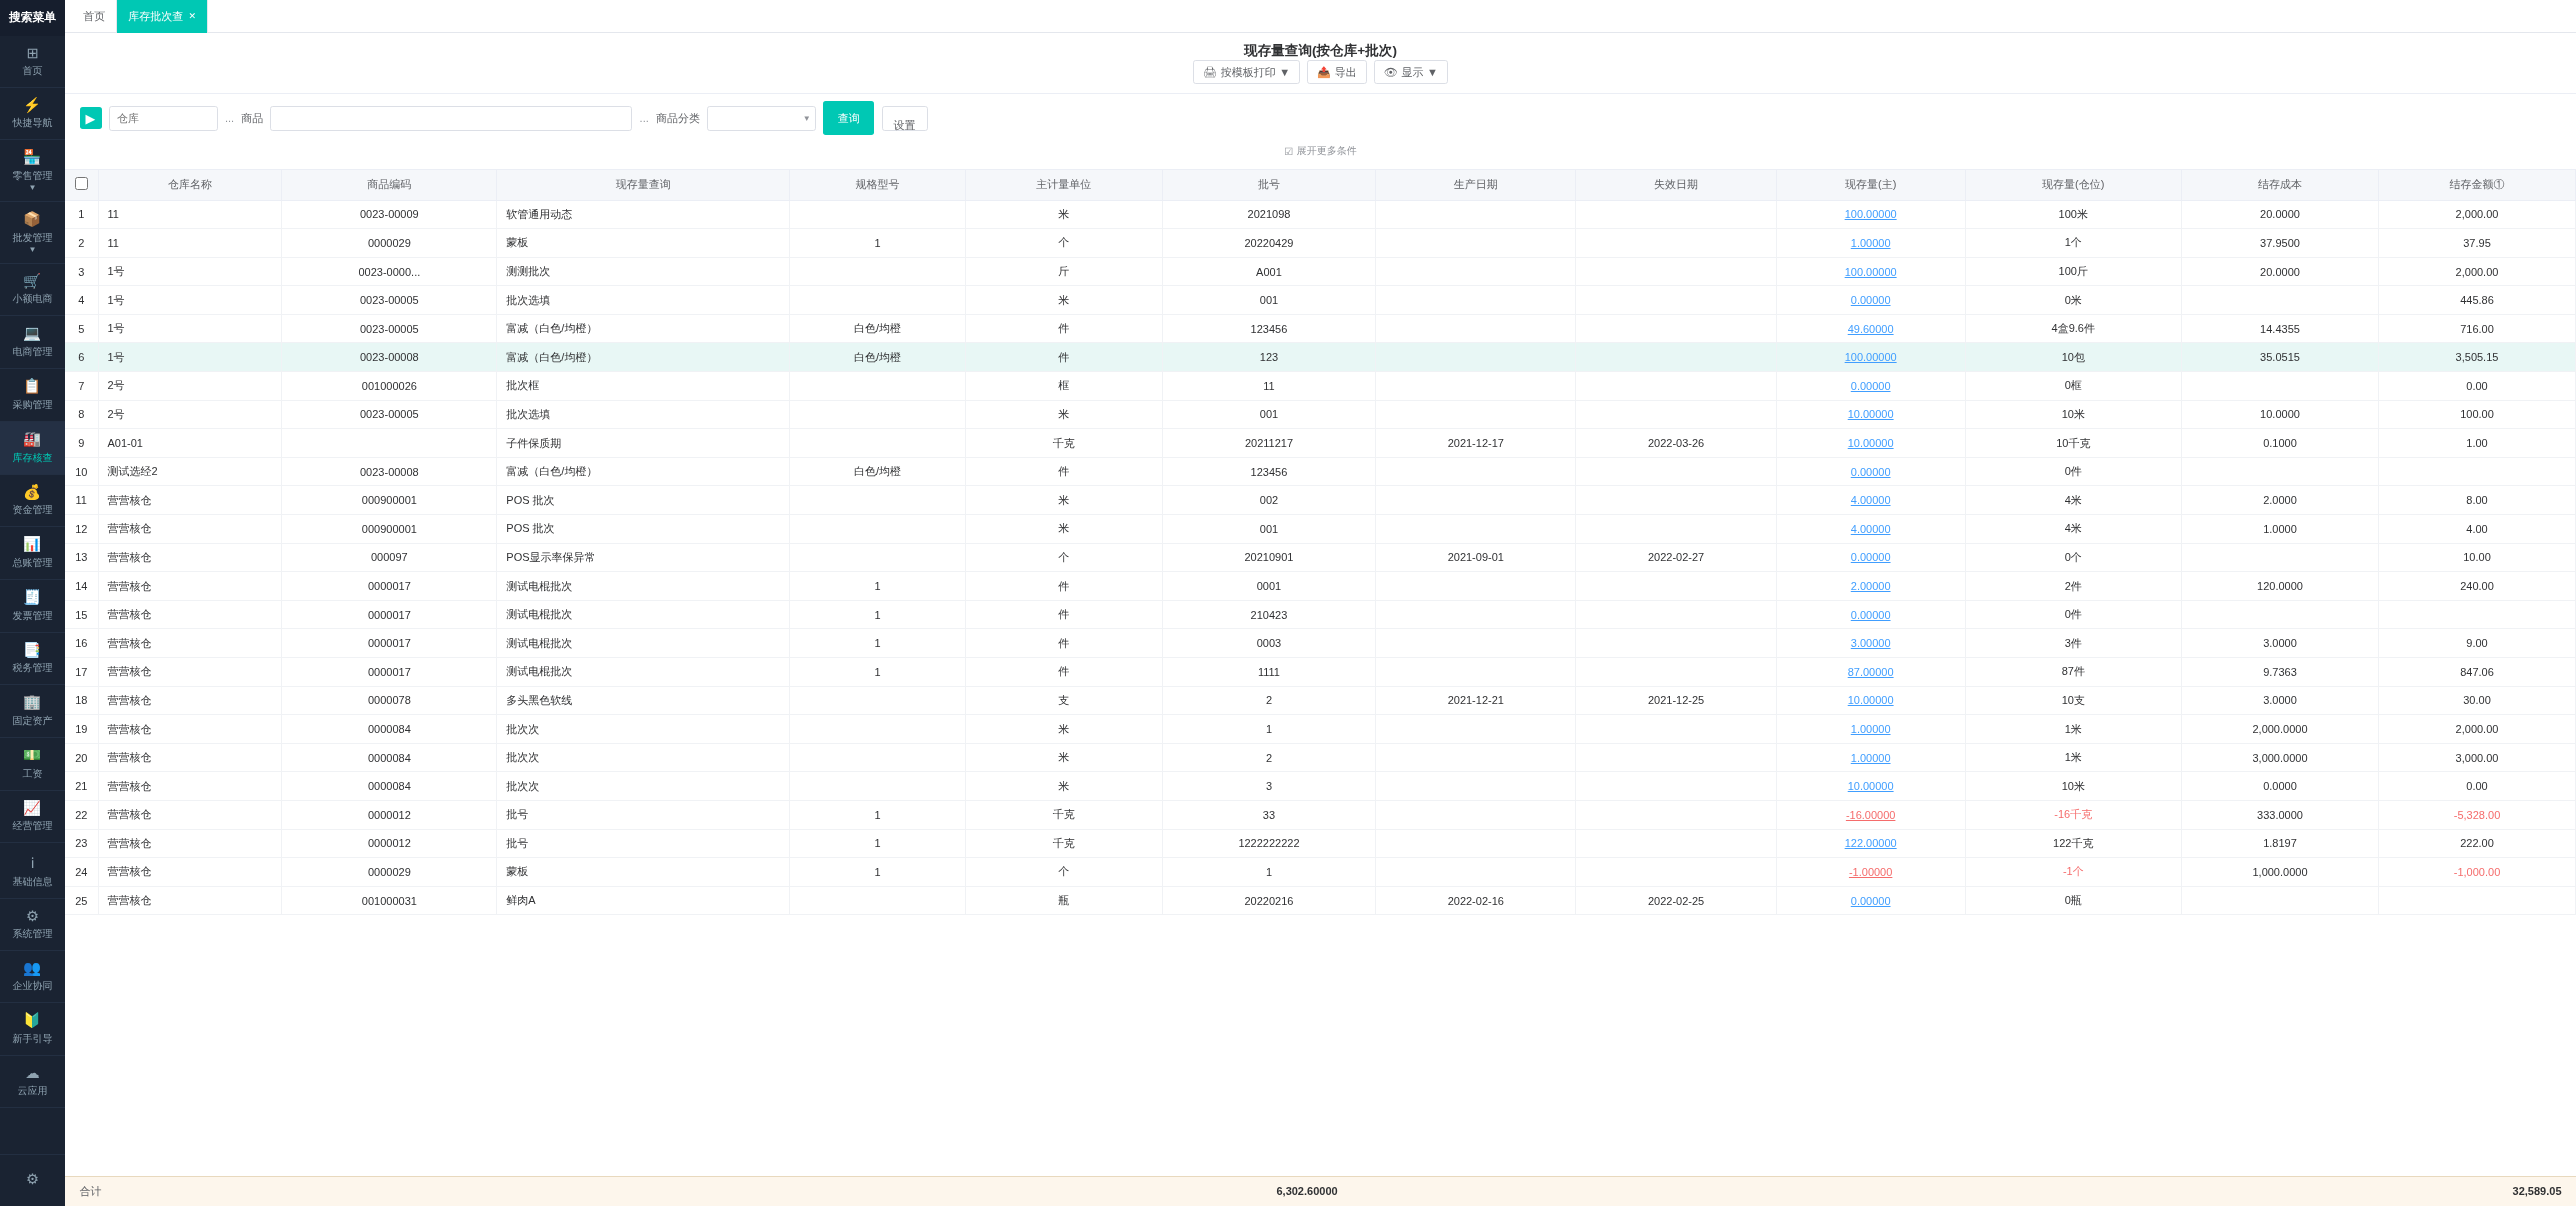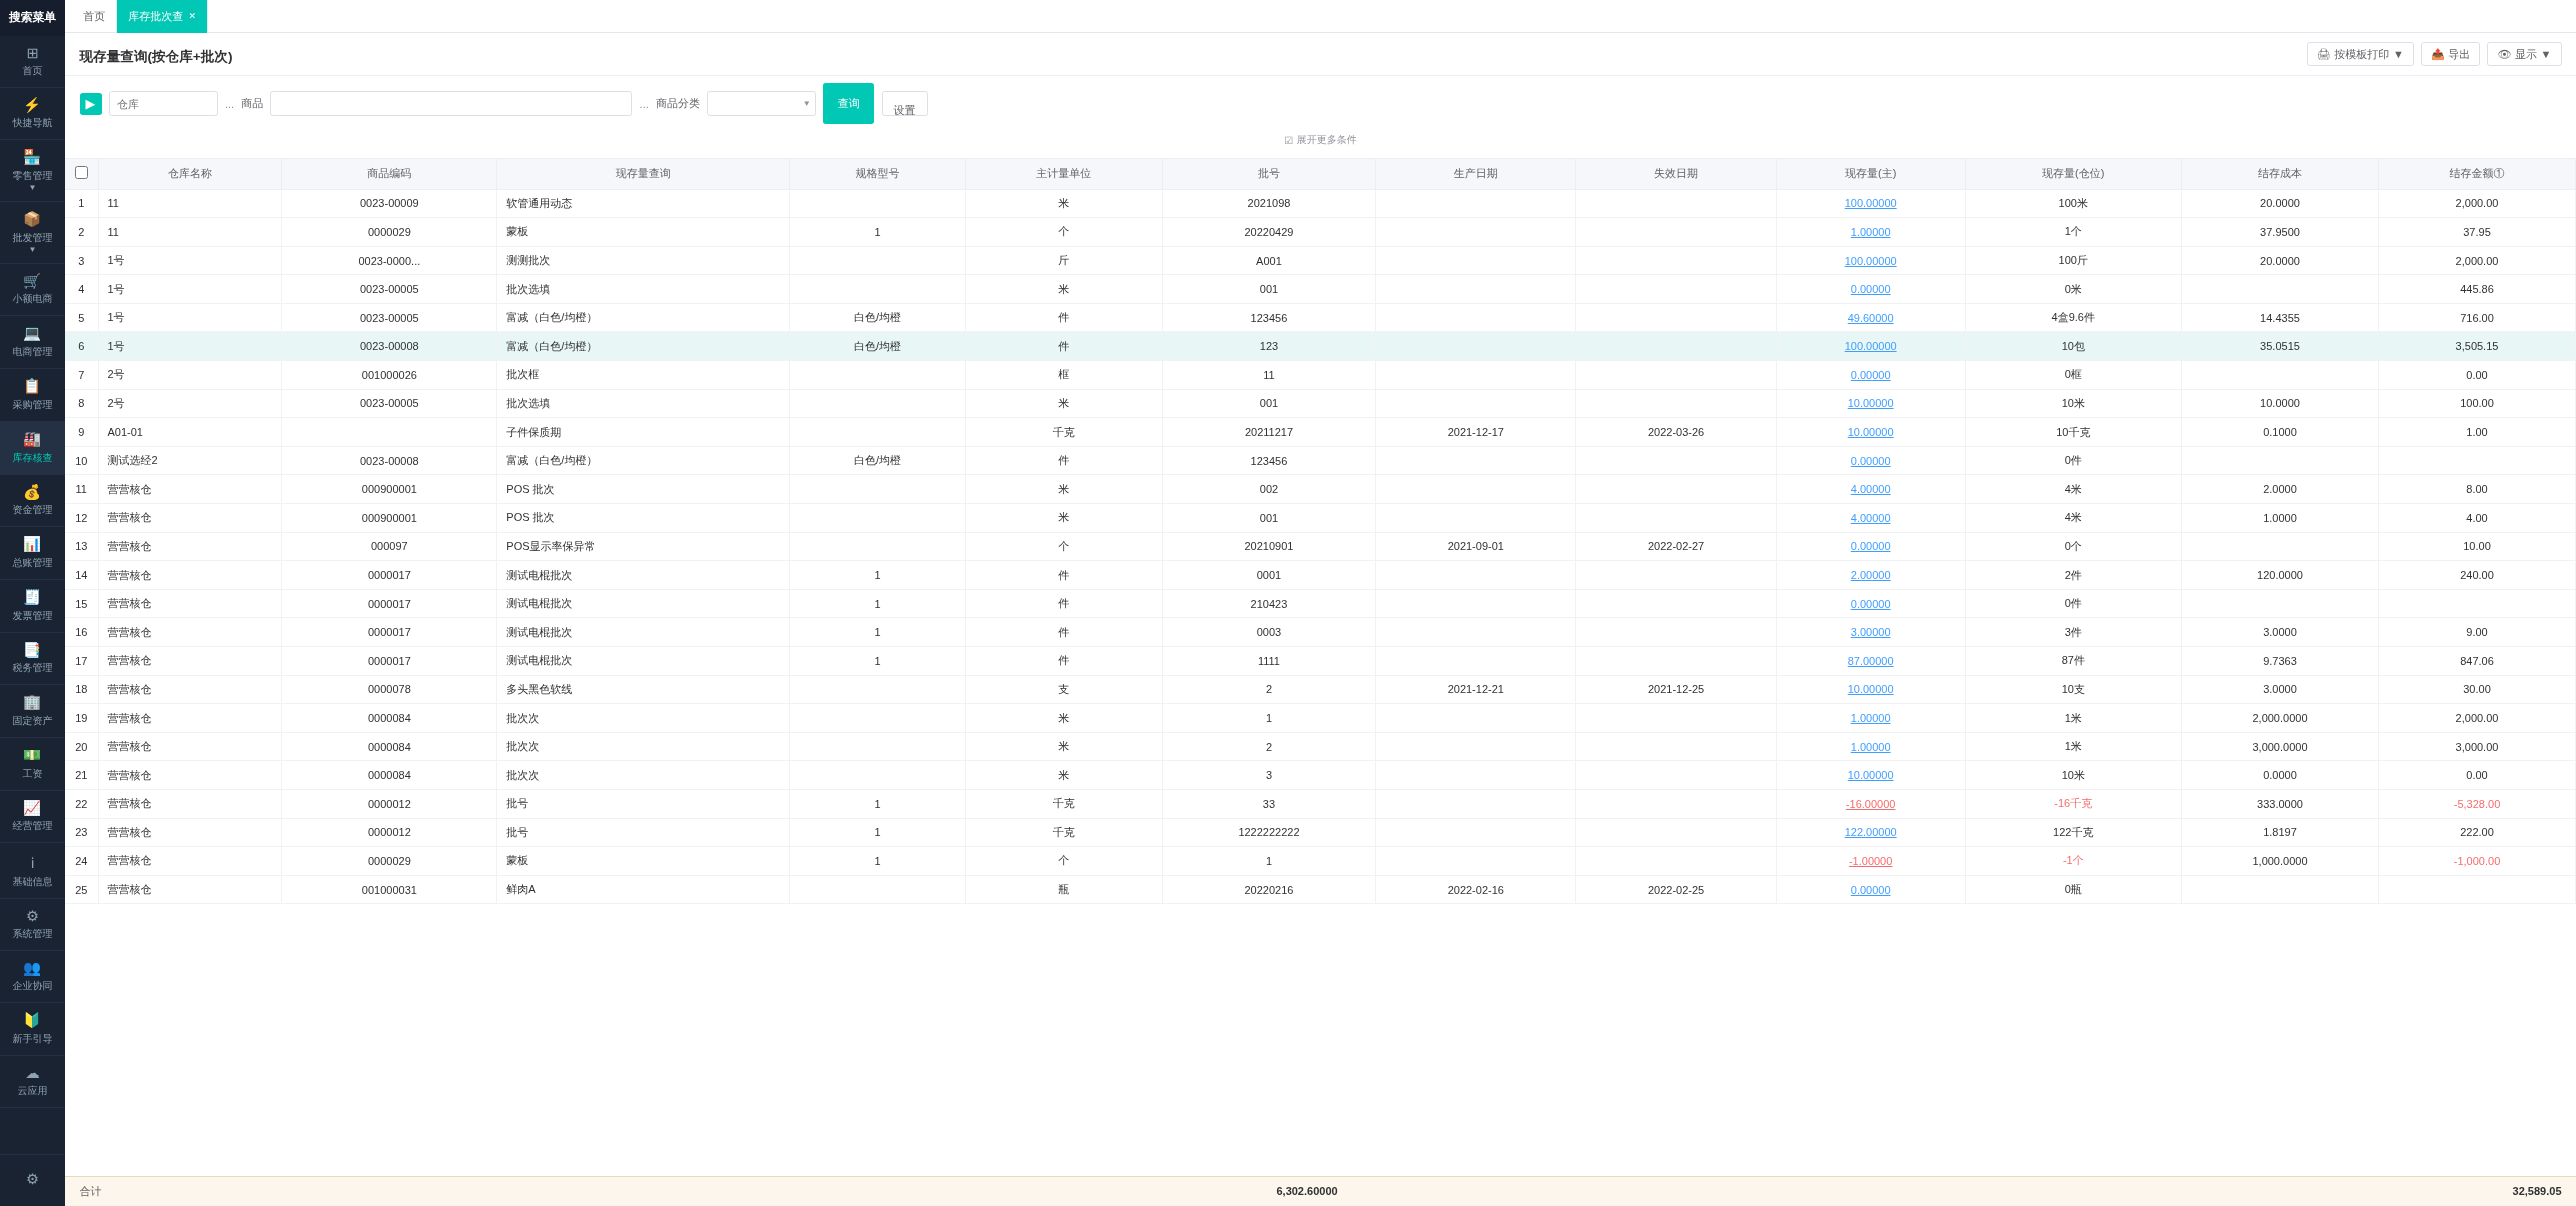--- a/index.html
+++ b/index.html
@@ -86,23 +86,24 @@
       font-size: 9px;
       cursor: pointer;
     }
 
     
     .page-header {
       background: #fff;
       padding: 9px 14.5px;
       border-bottom: 0.9px solid #ebeef5;
       display: flex;
-      align-items: flex-end;
+      align-items: center;
       justify-content: space-between;
       flex-shrink: 0;
+      flex-direction: column;
     }
     .page-title {
       font-size: 13.6px;
       font-weight: bold;
       color: #303133;
     }
     .header-actions {
       display: flex;
       align-items: center;
       gap: 7.2px;
@@ -198,21 +199,21 @@
       font-size: 12.7px;
     }
     .search-btn {
       background: #00c8b4;
       color: #fff;
       border: none;
       border-radius: 2.7px;
       padding: 3.6px 14.5px;
       cursor: pointer;
       font-size: 11px;
-      height: 41px;
+      height: 34px;
     }
     .set-btn {
       background: #fff;
       color: #606266;
       border: 0.9px solid #dcdfe6;
       border-radius: 2.7px;
       padding: 11px 11px;
       cursor: pointer;
       font-size: 11px;
       height: 25px;

